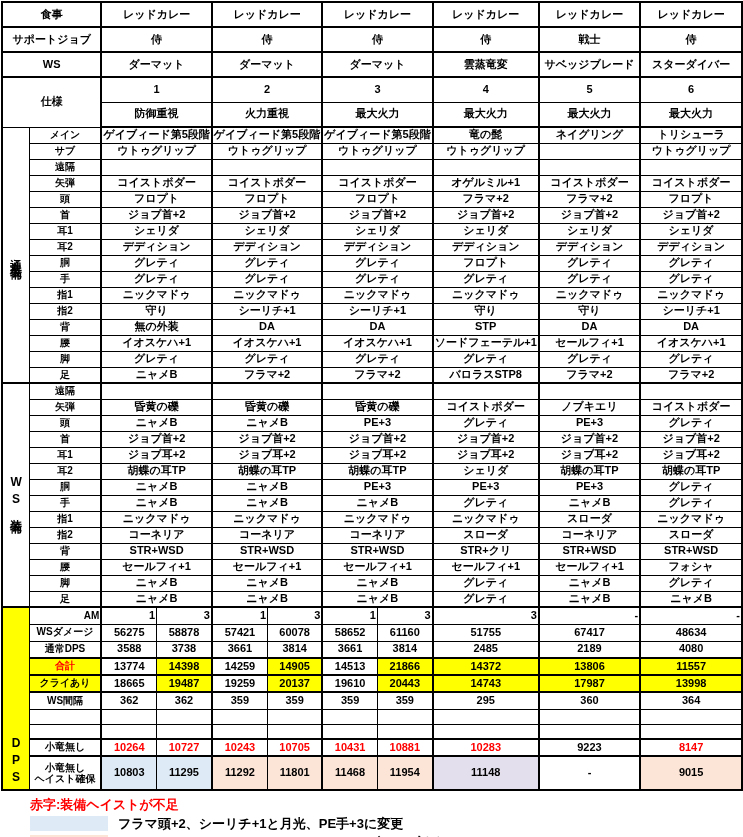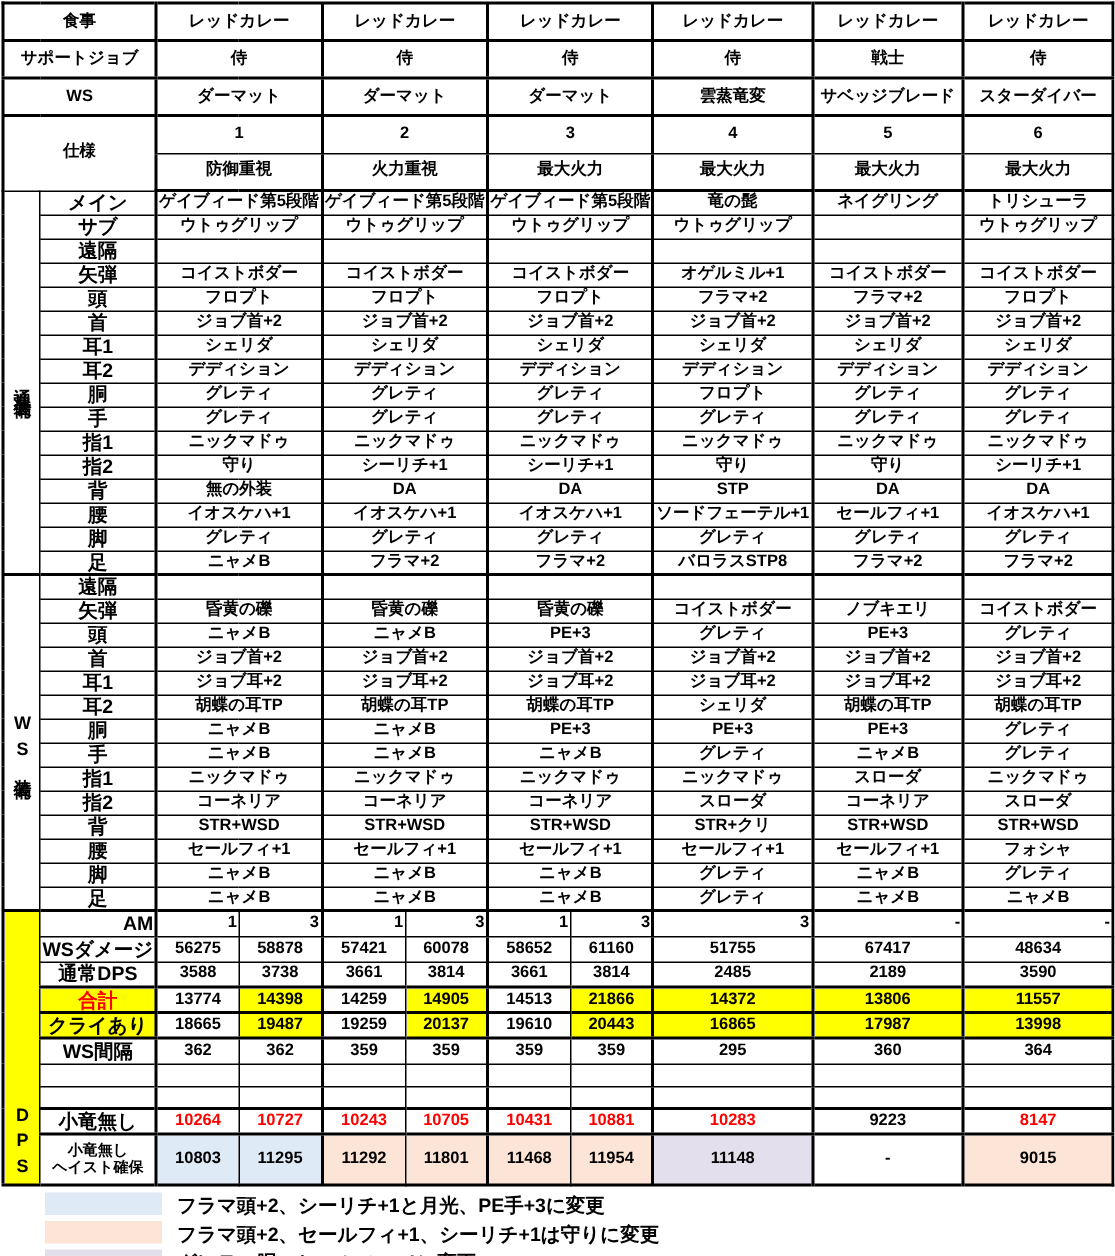--- a/index.html
+++ b/index.html
@@ -11,32 +11,32 @@
   table{border-collapse:collapse;table-layout:fixed;margin:1px 0 0 1px;border:2px solid #000;}
   td{border:1px solid #000;padding:0 1px;text-align:center;vertical-align:middle;
      font-size:11px;line-height:1.05;white-space:nowrap;overflow:hidden;font-weight:bold;}
   tr.rh{height:25px;} tr.rg{height:16px;} tr.rd{height:17px;} tr.rb{height:15px;} tr.rt{height:34px;}
   tr.hb>td{border-bottom-width:2px;}
   tr.secend>td{border-bottom-width:2px;}
   tr.hvy>td{border-top-width:2px;border-bottom-width:2px;}
   tr.dtop>td{border-top-width:2px;text-align:right;}
   td.b2{border-left-width:2px;}
   td.lbl{font-size:11px;}
-  td.slot{font-size:13px;}
+  td.slot{font-size:10px;}
   td.vert{writing-mode:vertical-rl;text-orientation:upright;letter-spacing:3px;
           font-size:12px;padding:2px 0;border-bottom-width:2px;}
   td.ylw{background:var(--ylw);}
   td.redtxt{color:var(--red);text-align:center;}
   td.bg-blue{background:var(--bgblue);}
   td.bg-pink{background:var(--bgpink);}
   td.bg-purple{background:var(--bgpurple);}
   td.wrap2{white-space:pre-line;font-size:10px;line-height:1.15;}
   .footer{margin:4px 0 0 30px;font-size:13px;}
   .fnote{color:var(--red);height:19px;display:flex;align-items:center;}
-  .frow{display:flex;height:19px;}
+  .frow{display:flex;align-items:center;height:19px;}
   .swatch{display:inline-block;width:78px;height:15px;margin-right:10px;flex:0 0 78px;}
   .sw-blue{background:var(--bgblue);} .sw-pink{background:var(--bgpink);} .sw-purple{background:var(--bgpurple);}
 </style>
 </head>
 <body>
 
 <table id="grid">
   <colgroup>
     <col style="width:30px">
       <col style="width:75px">
@@ -395,21 +395,21 @@
       <tr class="rd">
         <td class="slot">通常DPS</td>
         <td class="b2">3588</td>
         <td class="">3738</td>
         <td class="b2">3661</td>
         <td class="">3814</td>
         <td class="b2">3661</td>
         <td class="">3814</td>
         <td class="b2">2485</td>
         <td class="b2">2189</td>
-        <td class="b2">3590</td>
+        <td class="b2">4080</td>
       </tr>
       <tr class="rd hvy">
         <td class="slot ylw redtxt">合計</td>
         <td class="b2">13774</td>
         <td class=" ylw">14398</td>
         <td class="b2">14259</td>
         <td class=" ylw">14905</td>
         <td class="b2">14513</td>
         <td class=" ylw">21866</td>
         <td class="b2 ylw">14372</td>
@@ -417,21 +417,21 @@
         <td class="b2 ylw">11557</td>
       </tr>
       <tr class="rd hvy">
         <td class="slot ylw">クライあり</td>
         <td class="b2">18665</td>
         <td class=" ylw">19487</td>
         <td class="b2">19259</td>
         <td class=" ylw">20137</td>
         <td class="b2">19610</td>
         <td class=" ylw">20443</td>
-        <td class="b2 ylw">16865</td>
+        <td class="b2 ylw">14743</td>
         <td class="b2 ylw">17987</td>
         <td class="b2 ylw">13998</td>
       </tr>
       <tr class="rd">
         <td class="slot">WS間隔</td>
         <td class="b2">362</td>
         <td class="">362</td>
         <td class="b2">359</td>
         <td class="">359</td>
         <td class="b2">359</td>
@@ -486,20 +486,21 @@
         <td class="b2 bg-pink">11468</td>
         <td class=" bg-pink">11954</td>
         <td class="b2 bg-purple">11148</td>
         <td class="b2">-</td>
         <td class="b2 bg-pink">9015</td>
       </tr>
     </tbody>
 </table>
 
 <div class="footer">
+  <div class="fnote">赤字:装備ヘイストが不足</div>
   <div class="frow">
     <span class="swatch sw-blue"></span>
     <span>フラマ頭+2、シーリチ+1と月光、PE手+3に変更</span>
   </div>
   <div class="frow">
     <span class="swatch sw-pink"></span>
     <span>フラマ頭+2、セールフィ+1、シーリチ+1は守りに変更</span>
   </div>
   <div class="frow">
     <span class="swatch sw-purple"></span>

